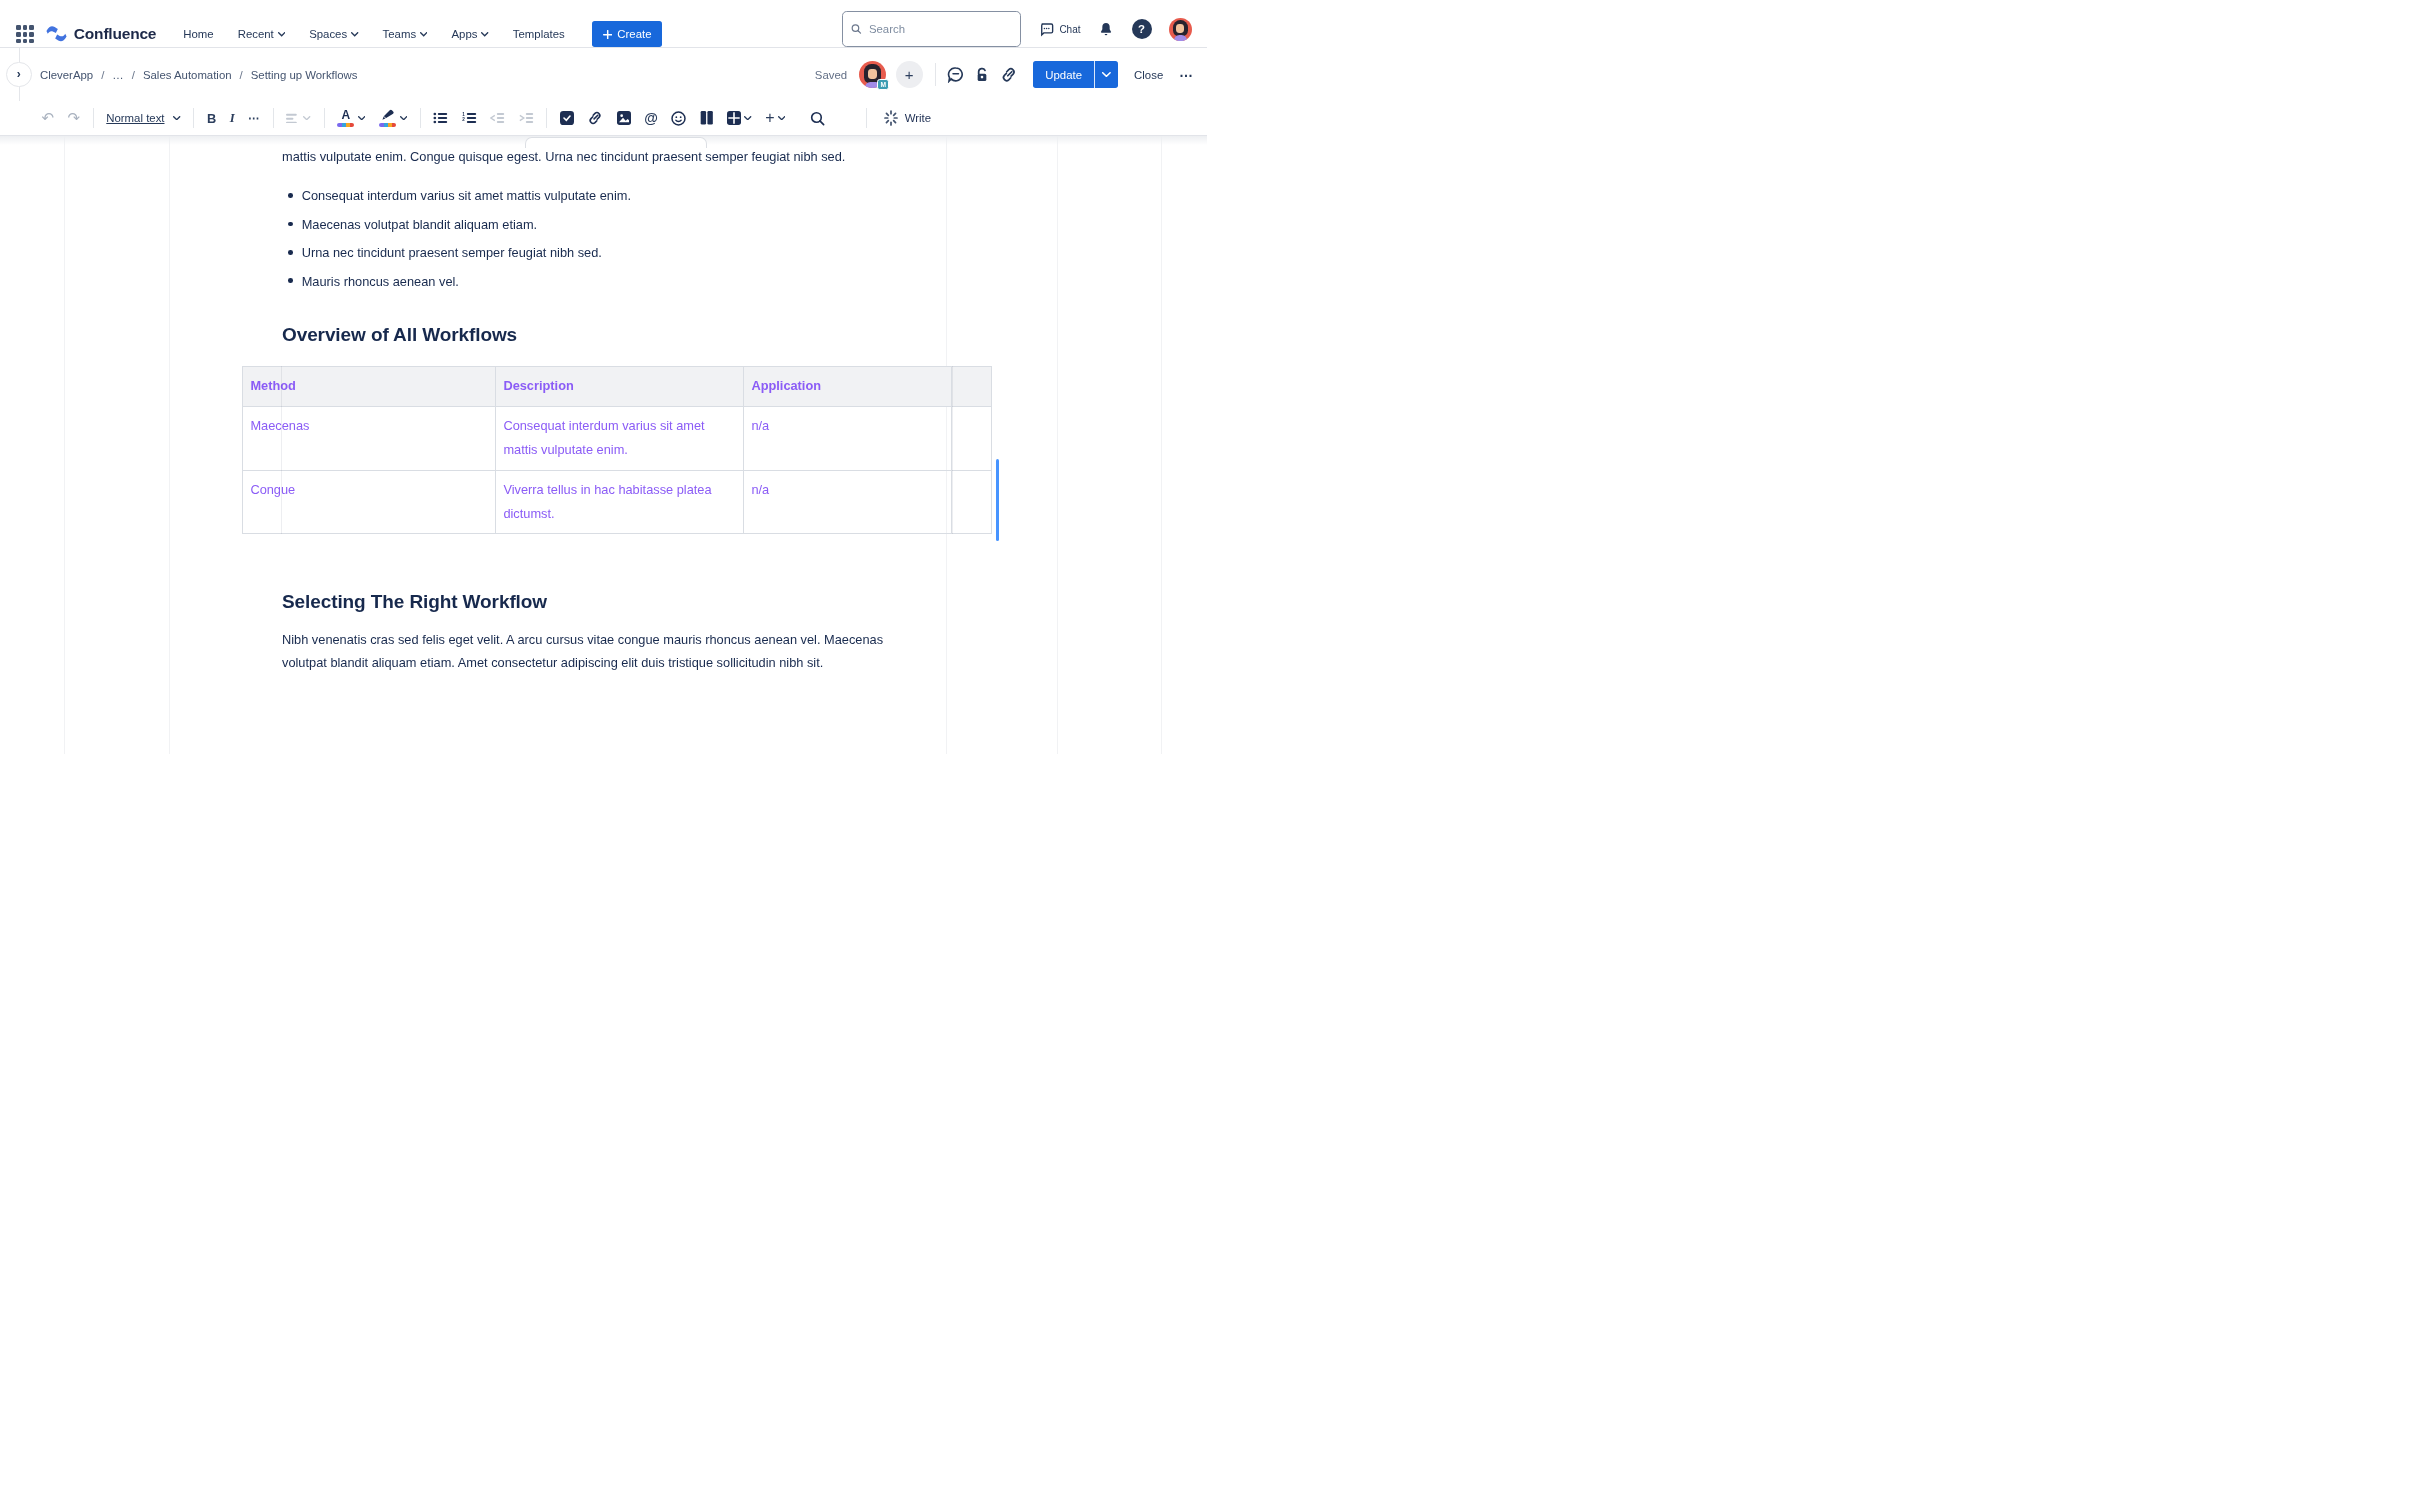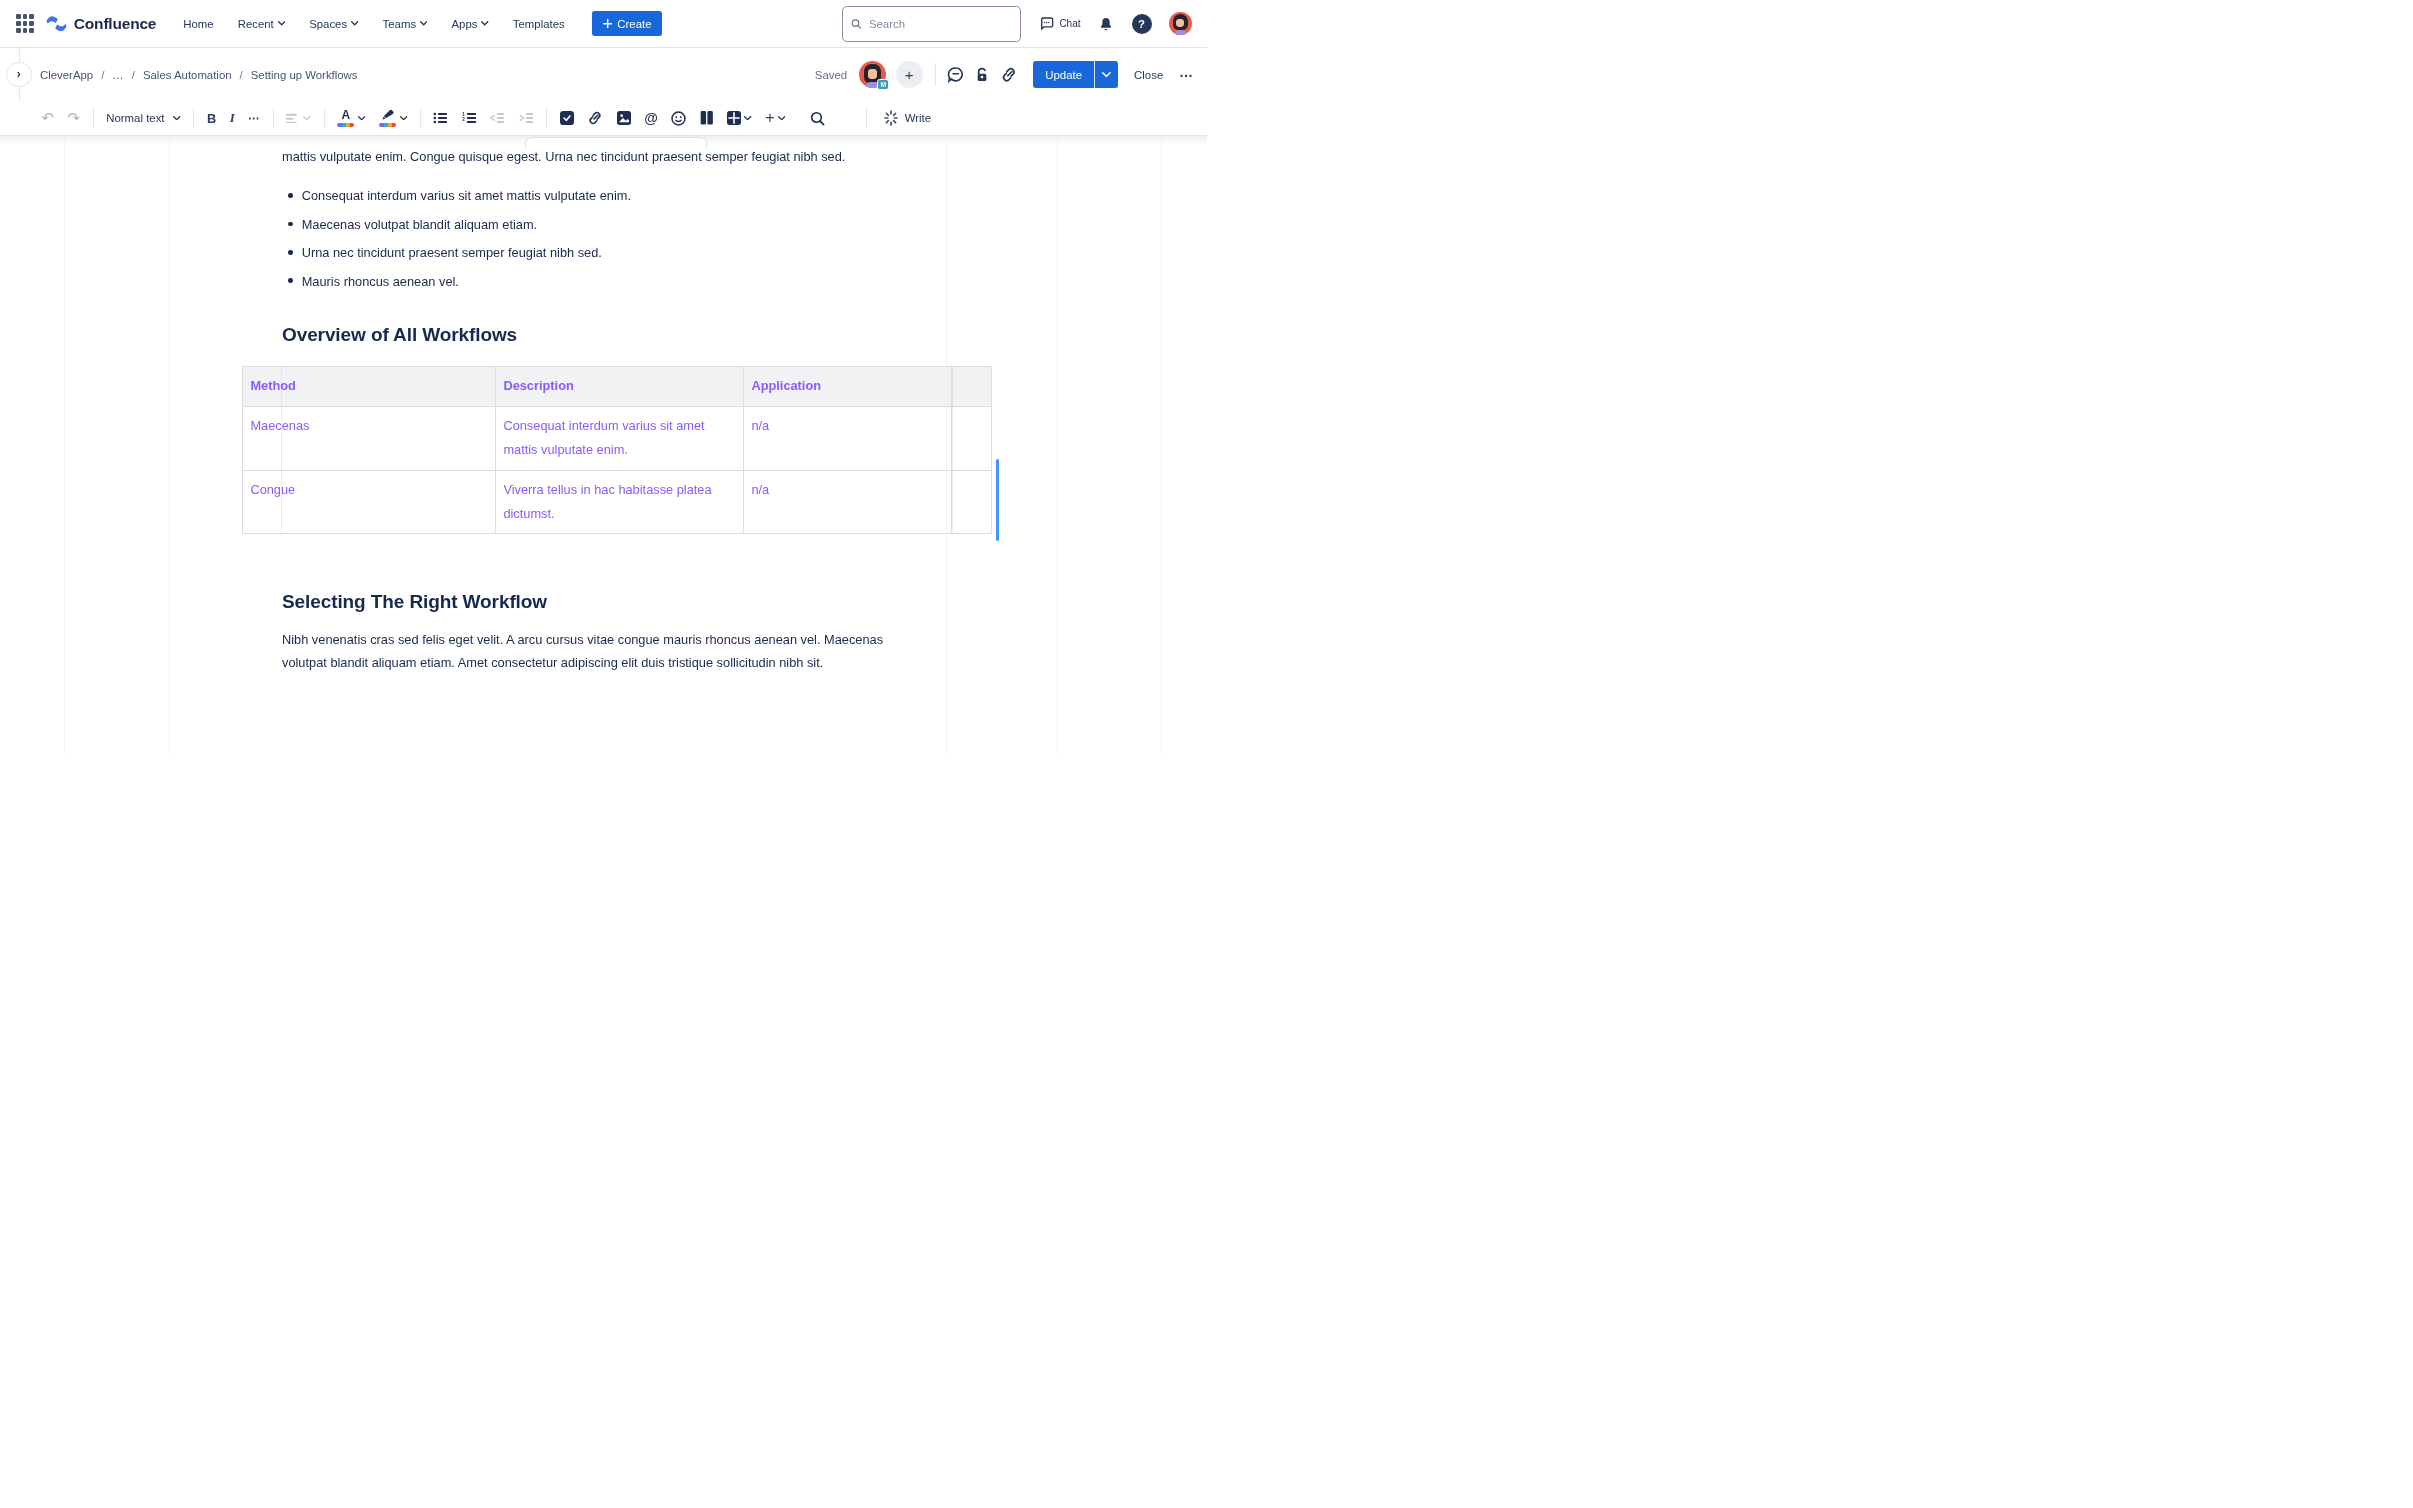--- a/index.html
+++ b/index.html
@@ -1,21 +1,21 @@
 <!DOCTYPE html>
 <html style="font-size:10.8px"><head>
 <meta charset="utf-8">
 <style>
   * { box-sizing: border-box; margin: 0; padding: 0; }
   html,body { background:#fff; }
   body { font-family: "Liberation Sans", "DejaVu Sans", sans-serif; color:#182A4E; }
   .page { position:relative; width:1207px; height:754px; background:#fff; overflow:hidden; }
 
   
-  .topnav { position:relative; height:48px; display:flex; align-items:center;
+  .topnav { position:relative; height:48px; display:flex; align-items:flex-end;
             justify-content:space-between; padding:0 15px 0 16px; border-bottom:0.7px solid #E2E4E9; background:#fff; z-index:30;}
   .tn-left { display:flex; align-items:center; }
   .appgrid { display:grid; grid-template-columns:repeat(3,4.7px); grid-gap:2px; cursor:pointer; margin-right:10.8px;}
   .appgrid span { width:4.7px; height:4.7px; background:#44546F; border-radius:1.3px; }
   .logo { display:flex; align-items:center; gap:6px; margin-right:27px; cursor:pointer;}
   .logo-text { font-size:15.5px; font-weight:700; color:#1D2949; letter-spacing:-0.2px;}
   .mainnav { display:flex; align-items:center; gap:24px; margin-right:27px;}
   .nav-item { display:flex; align-items:center; gap:4px; font-size:11.4px; color:#253858; font-weight:500; cursor:pointer; white-space:nowrap;}
   .chev { width:7.4px; height:4.7px; }
   .btn-create { display:flex; align-items:center; gap:5.4px; background:#1868DB; color:#fff;
@@ -69,21 +69,21 @@
   .toolbar { position:relative; height:35px; display:flex; align-items:center; padding:0 0 0 38px;
              border-bottom:0.7px solid #E2E4E9; background:#fff; z-index:20;}
   .tb-group { display:flex; align-items:center; gap:6.7px;}
   .tb-div { width:0.7px; height:20px; background:#E3E6EA; margin:0 9.4px;}
   .tb-btn { background:none; border:none; cursor:pointer; display:flex; align-items:center; gap:3.4px;
             color:#2C3E5D; font-size:11.4px; padding:2.7px 3.4px; border-radius:2px;}
   .tb-btn.disabled { color:#A9B2BF; cursor:default;}
   .tb-bold { font-weight:700; font-size:12.8px;}
   .tb-italic { font-family:"Liberation Serif", serif; font-style:italic; font-weight:600; font-size:12.8px;}
   .tb-more { font-weight:700; letter-spacing:0.7px;}
-  .txt-style { font-weight:400; color:#253858;}
+  .txt-style { font-weight:400; color:#253858;text-decoration:underline;}
   .colorbar { display:block; width:17.5px; height:4px; border-radius:2px; margin-top:1.3px;
               background:linear-gradient(90deg,#7A69EE 0 30%,#35A3DD 30% 55%,#F5A623 55% 78%,#E5493A 78% 100%);}
   .stack { display:flex; flex-direction:column; align-items:center; line-height:1;}
   .tb-A { font-size:12px; font-weight:700; color:#1D2E52;}
   .write-btn { display:flex; align-items:center; gap:6px; background:none; border:none; cursor:pointer;
                color:#1D2E52; font-size:11.4px; font-weight:500;}
   .toolbar-shadow { position:absolute; left:0; right:0; top:136px; height:9.4px; z-index:10;
                     background:linear-gradient(180deg,#EDEFF2,rgba(255,255,255,0));}
   .peek-card { position:absolute; left:525px; top:137px; width:182px; height:10.8px; z-index:11;
                background:#fff; border:0.7px solid #DCDFE4; border-bottom:none; border-radius:6.7px 6.7px 0 0;}

